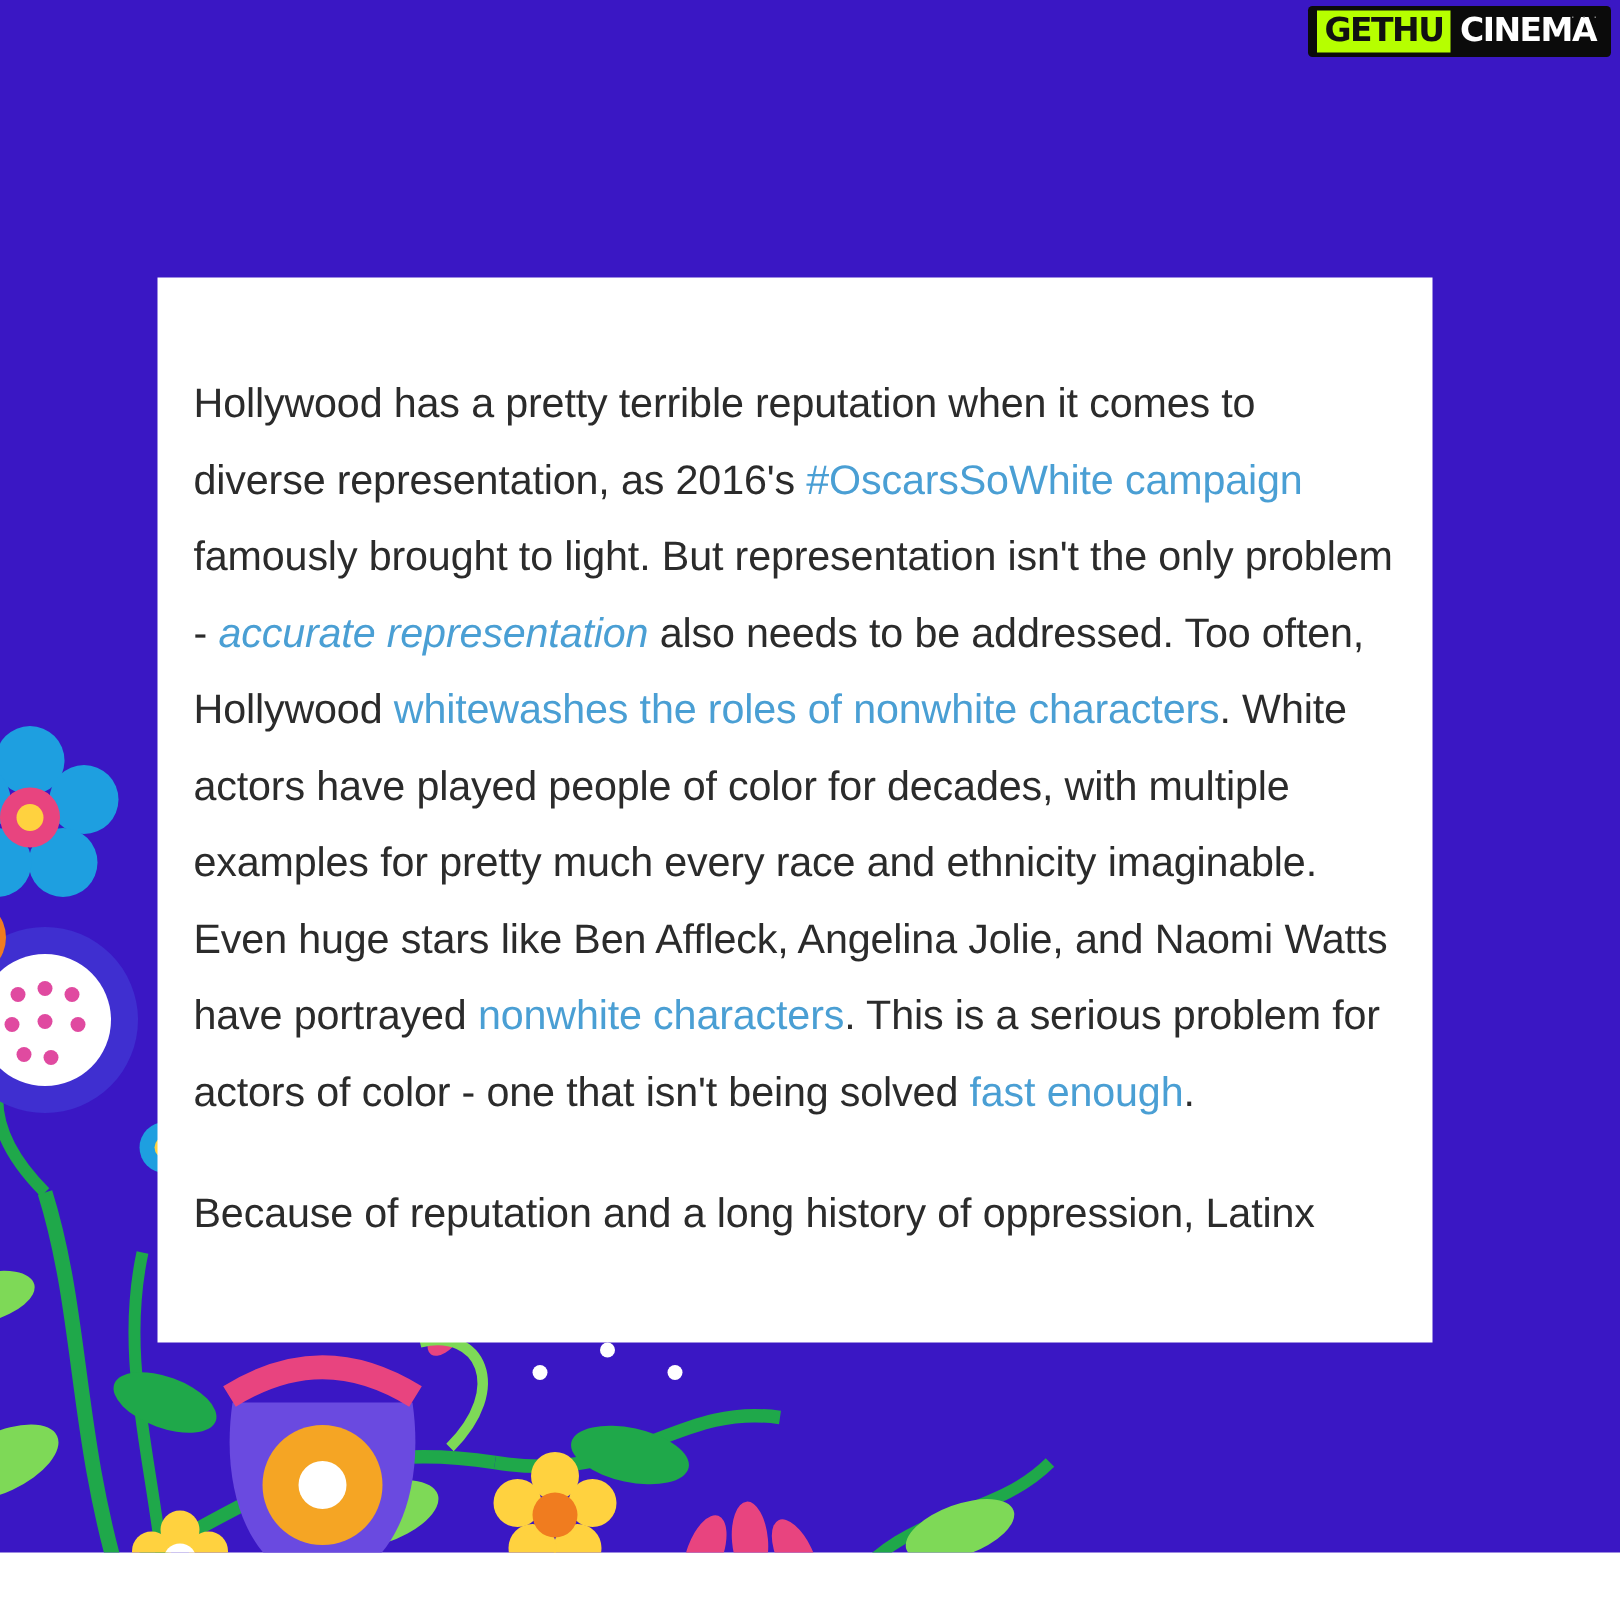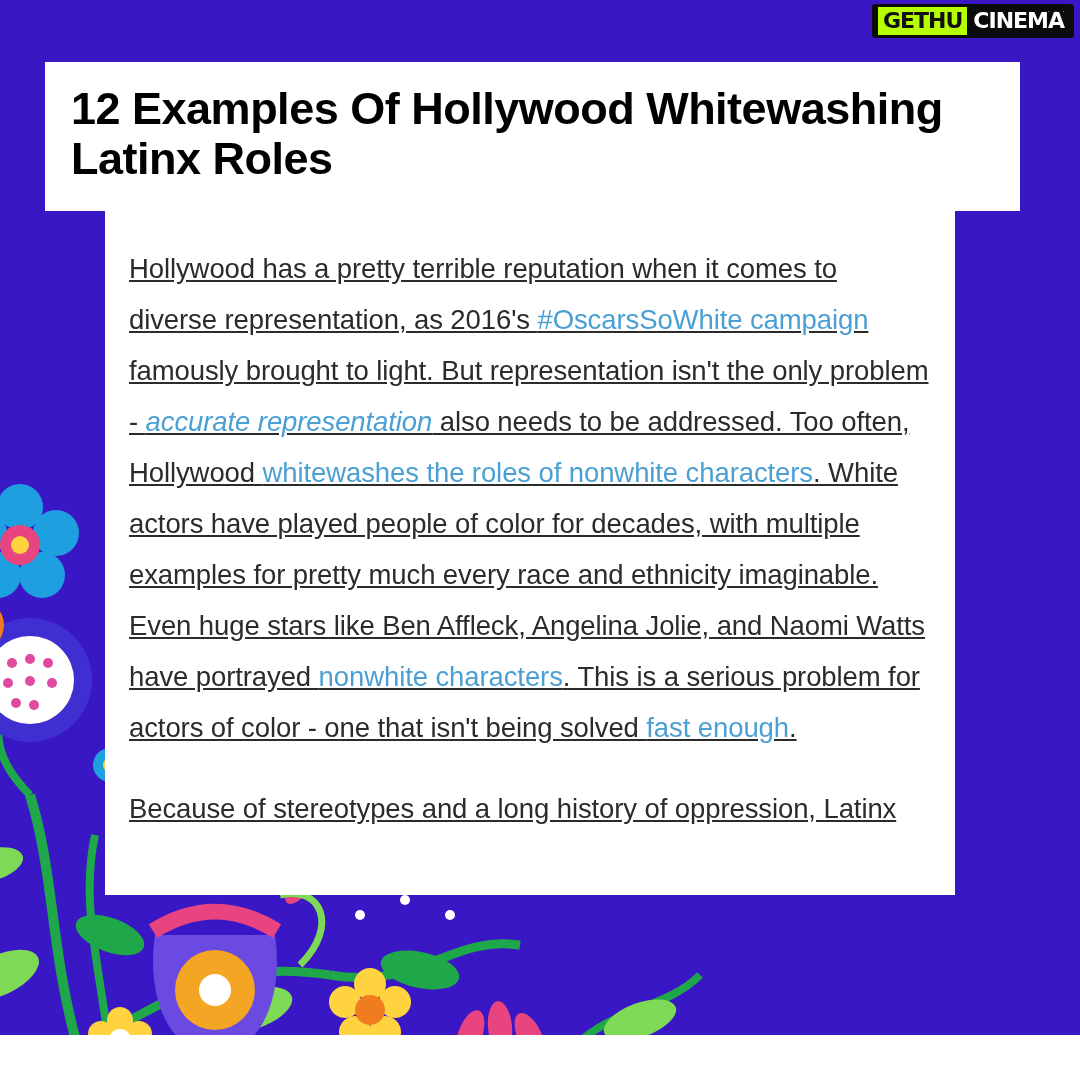--- a/index.html
+++ b/index.html
@@ -83,21 +83,21 @@
     z-index: 20;
     padding: 58px 24px 0 24px;
   }
   .article-body {
     font-family: "Liberation Sans", sans-serif;
     font-size: 27.5px;
     line-height: 51px;
     color: #2b2b2b;
     letter-spacing: -0.1px;
   }
-  .article-body p { margin: 0 0 30px 0; text-decoration: underline; }
+  .article-body p { margin: 0 0 30px 0; }
   .lnk { color: #4a9fd4; }
   .lnk-i { color: #4a9fd4; font-style: italic; }
   .faded { color: #2b2b2b; }
 </style>
 </head>
 <body>
 
 <div class="canvas">
 
   <svg class="art art-left" viewBox="0 0 420 620" xmlns="http://www.w3.org/2000/svg">
@@ -194,24 +194,21 @@
 
     <path d="M300 200 C340 160 320 120 280 130" stroke="#7ed957" stroke-width="7" fill="none"></path>
   </svg>
 
   <div class="watermark">
     <span class="wm-gethu">GETHU</span>
     <span class="wm-cinema">CINEMA</span>
     <span class="wm-dot">· · ·</span>
   </div>
 
-  <div class="headline-card">
-    <h1>12 Examples Of Hollywood Whitewashing Latinx Roles</h1>
-  </div>
 
   <div class="article-card">
     <div class="article-body">
       <p id="p1"><span class="faded">Hollywood has a pretty terrible reputation when it comes to diverse representation, as 2016's </span><span class="lnk">#OscarsSoWhite campaign</span><span class="faded"> famously brought to light. But representation isn't the only problem - </span><span class="lnk-i">accurate representation</span><span class="faded"> also needs to be addressed. Too often, Hollywood </span><span class="lnk">whitewashes the roles of nonwhite characters</span><span class="faded">. White actors have played people of color for decades, with multiple examples for pretty much every race and ethnicity imaginable. Even huge stars like Ben Affleck, Angelina Jolie, and Naomi Watts have portrayed </span><span class="lnk">nonwhite characters</span><span class="faded">. This is a serious problem for actors of color - one that isn't being solved </span><span class="lnk">fast enough</span><span class="faded">.</span></p>
-      <p>Because of stereotypes and a long history of oppression, Latinx</p>
+      <p>Because of reputation and a long history of oppression, Latinx</p>
     </div>
   </div>
 
 </div>
 
 </body></html>

